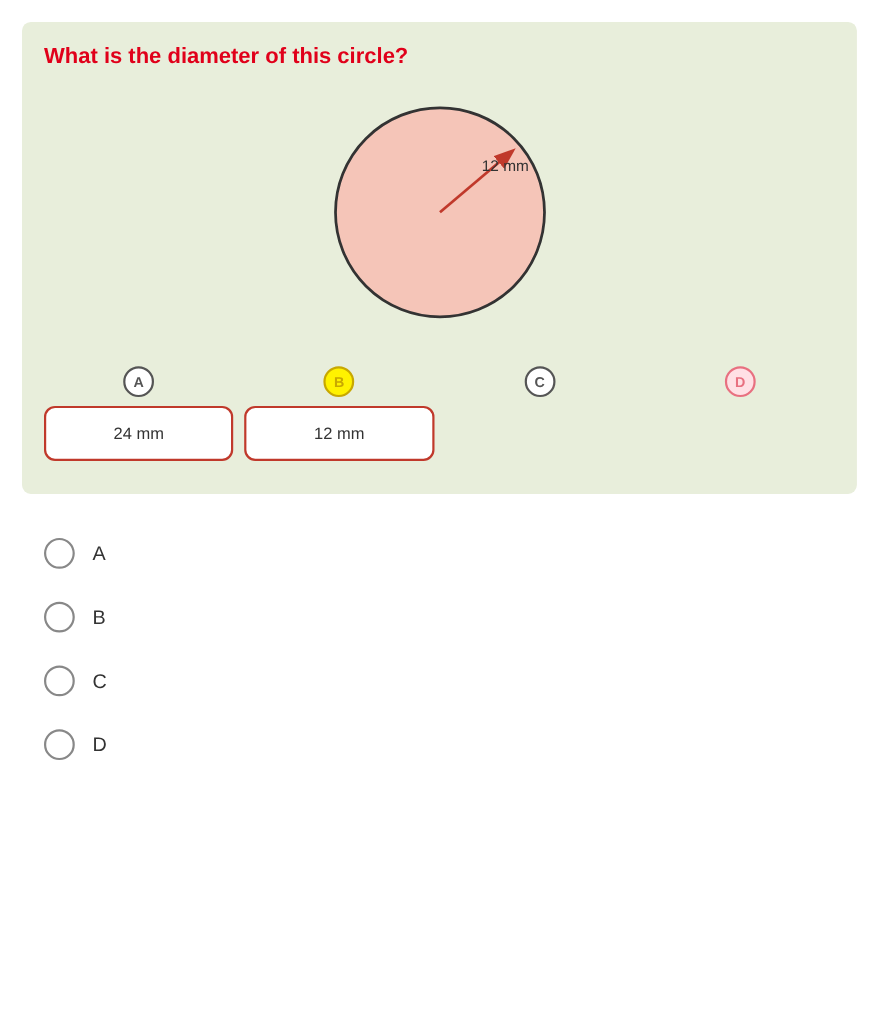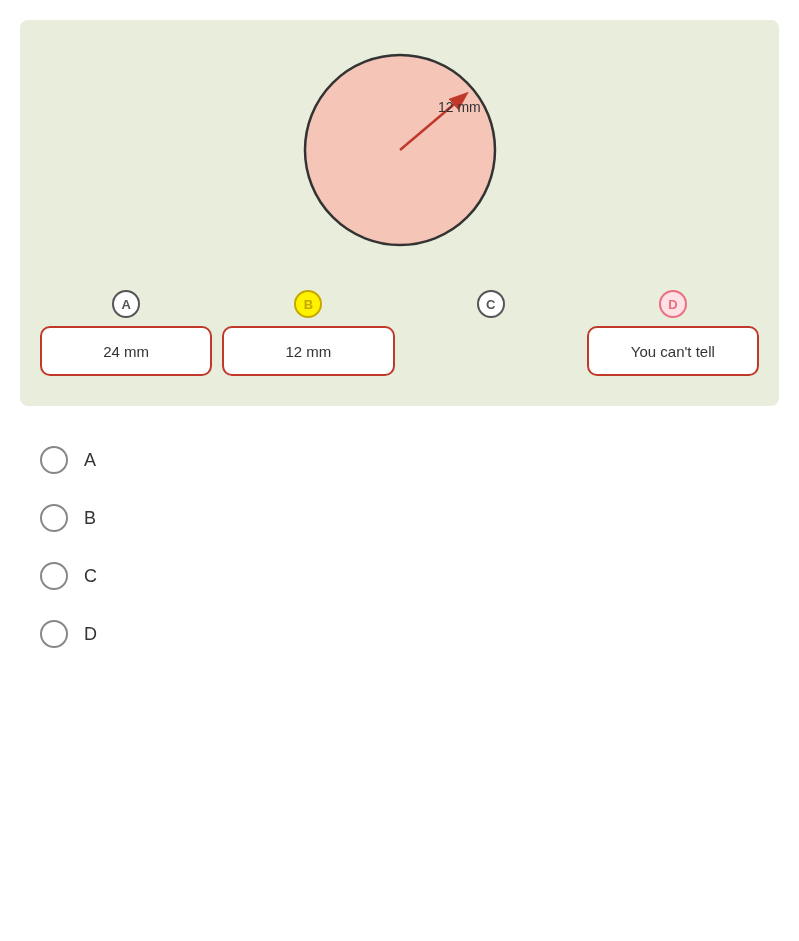--- a/index.html
+++ b/index.html
@@ -140,20 +140,21 @@
 
     .radio-label {
       font-size: 18px;
       color: #333;
     }
   </style>
 </head>
 <body>
 
 <div class="question-container">
+  <div class="question-title">What is the diameter of this circle?</div>
 
   <div class="circle-diagram">
     <div class="circle-svg-container">
       <svg width="220" height="220" viewBox="0 0 220 220">
 
         <circle cx="110" cy="110" r="95" fill="#f5c5b8" stroke="#333" stroke-width="2.5"></circle>
 
         <line x1="110" y1="110" x2="175" y2="55" stroke="#c0392b" stroke-width="2.5" marker-end="url(#arrowhead)"></line>
         <defs>
           <marker id="arrowhead" markerWidth="8" markerHeight="8" refX="6" refY="3" orient="auto">
@@ -177,21 +178,20 @@
       <div class="option-badge badge-b">B</div>
       <div class="answer-box">12 mm</div>
     </div>
 
     <div class="answer-option">
       <div class="option-badge badge-c">C</div>
     </div>
 
     <div class="answer-option">
       <div class="option-badge badge-d">D</div>
-      <div class="answer-box">You can't tell</div>
     </div>
   </div>
 </div>
 
 <div class="radio-options">
   <label class="radio-item">
     <div class="radio-circle"></div>
     <span class="radio-label">A</span>
   </label>
   <label class="radio-item">

